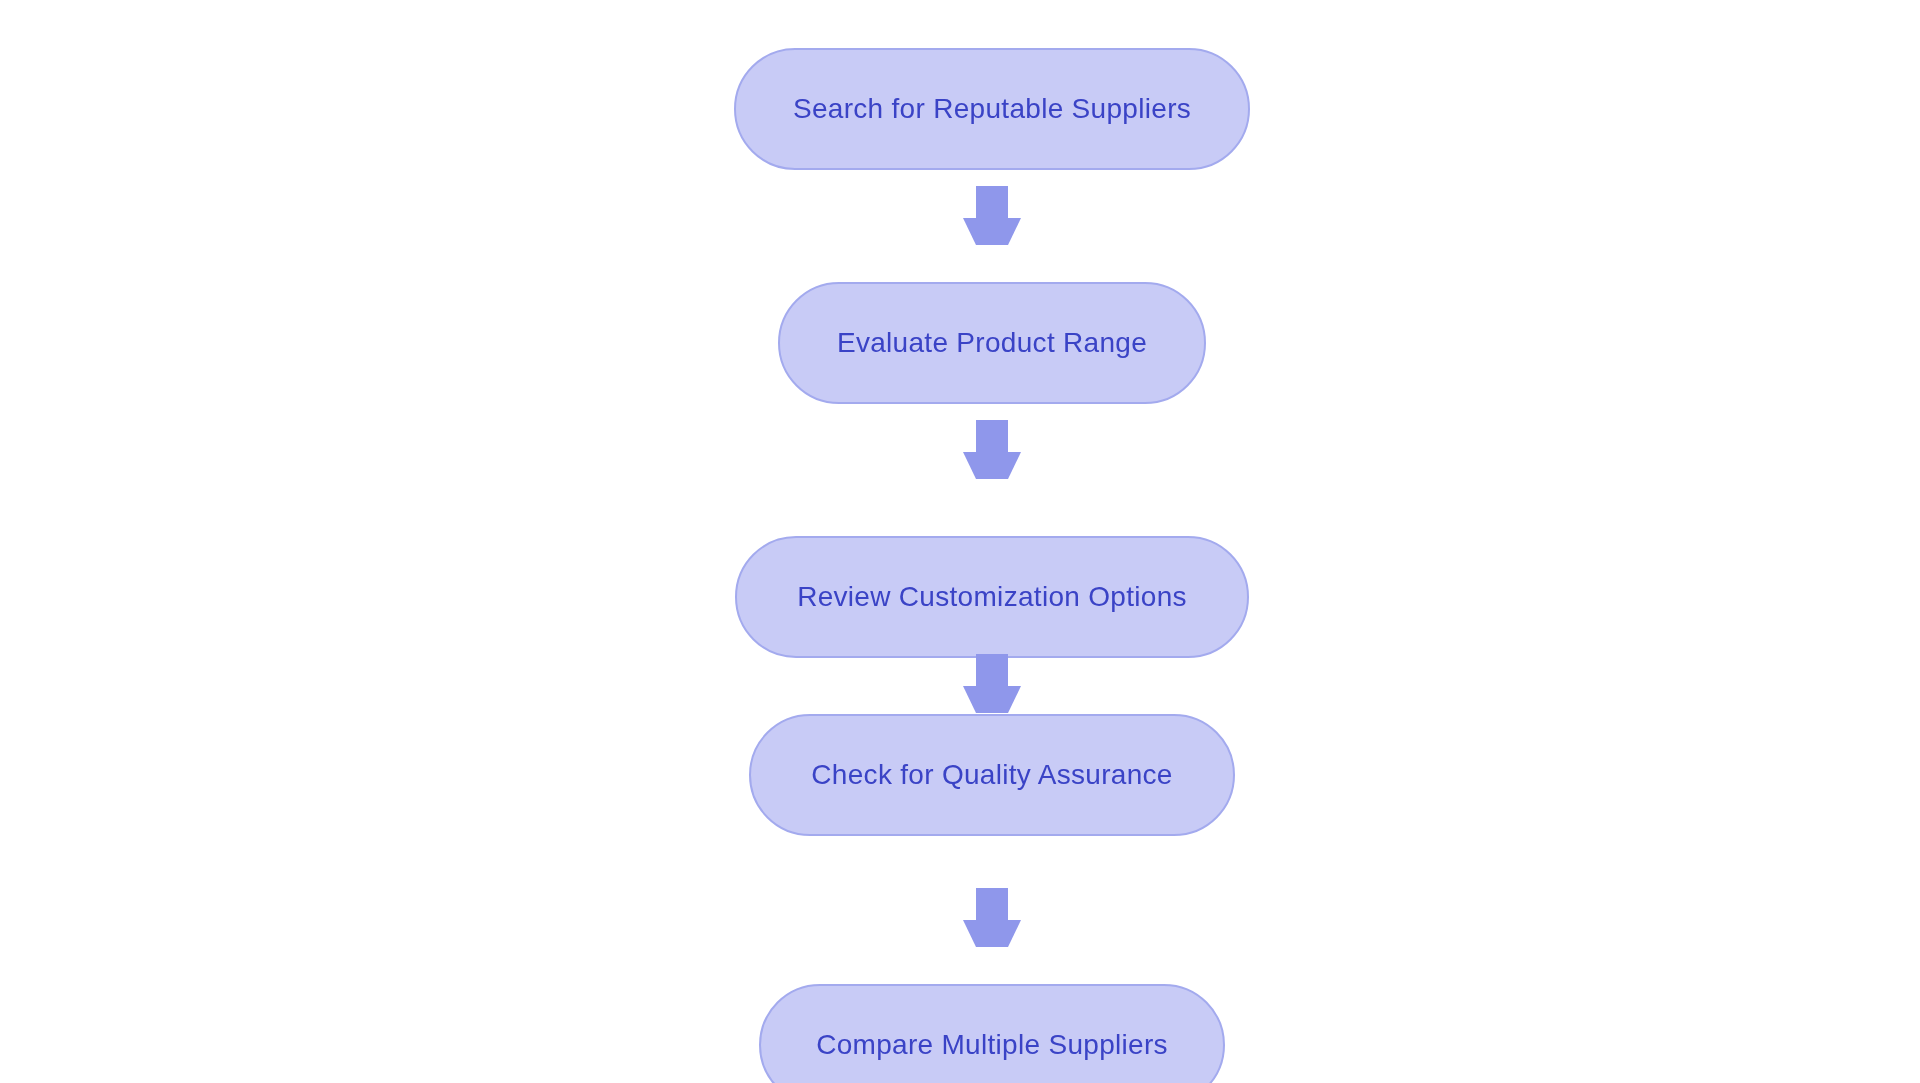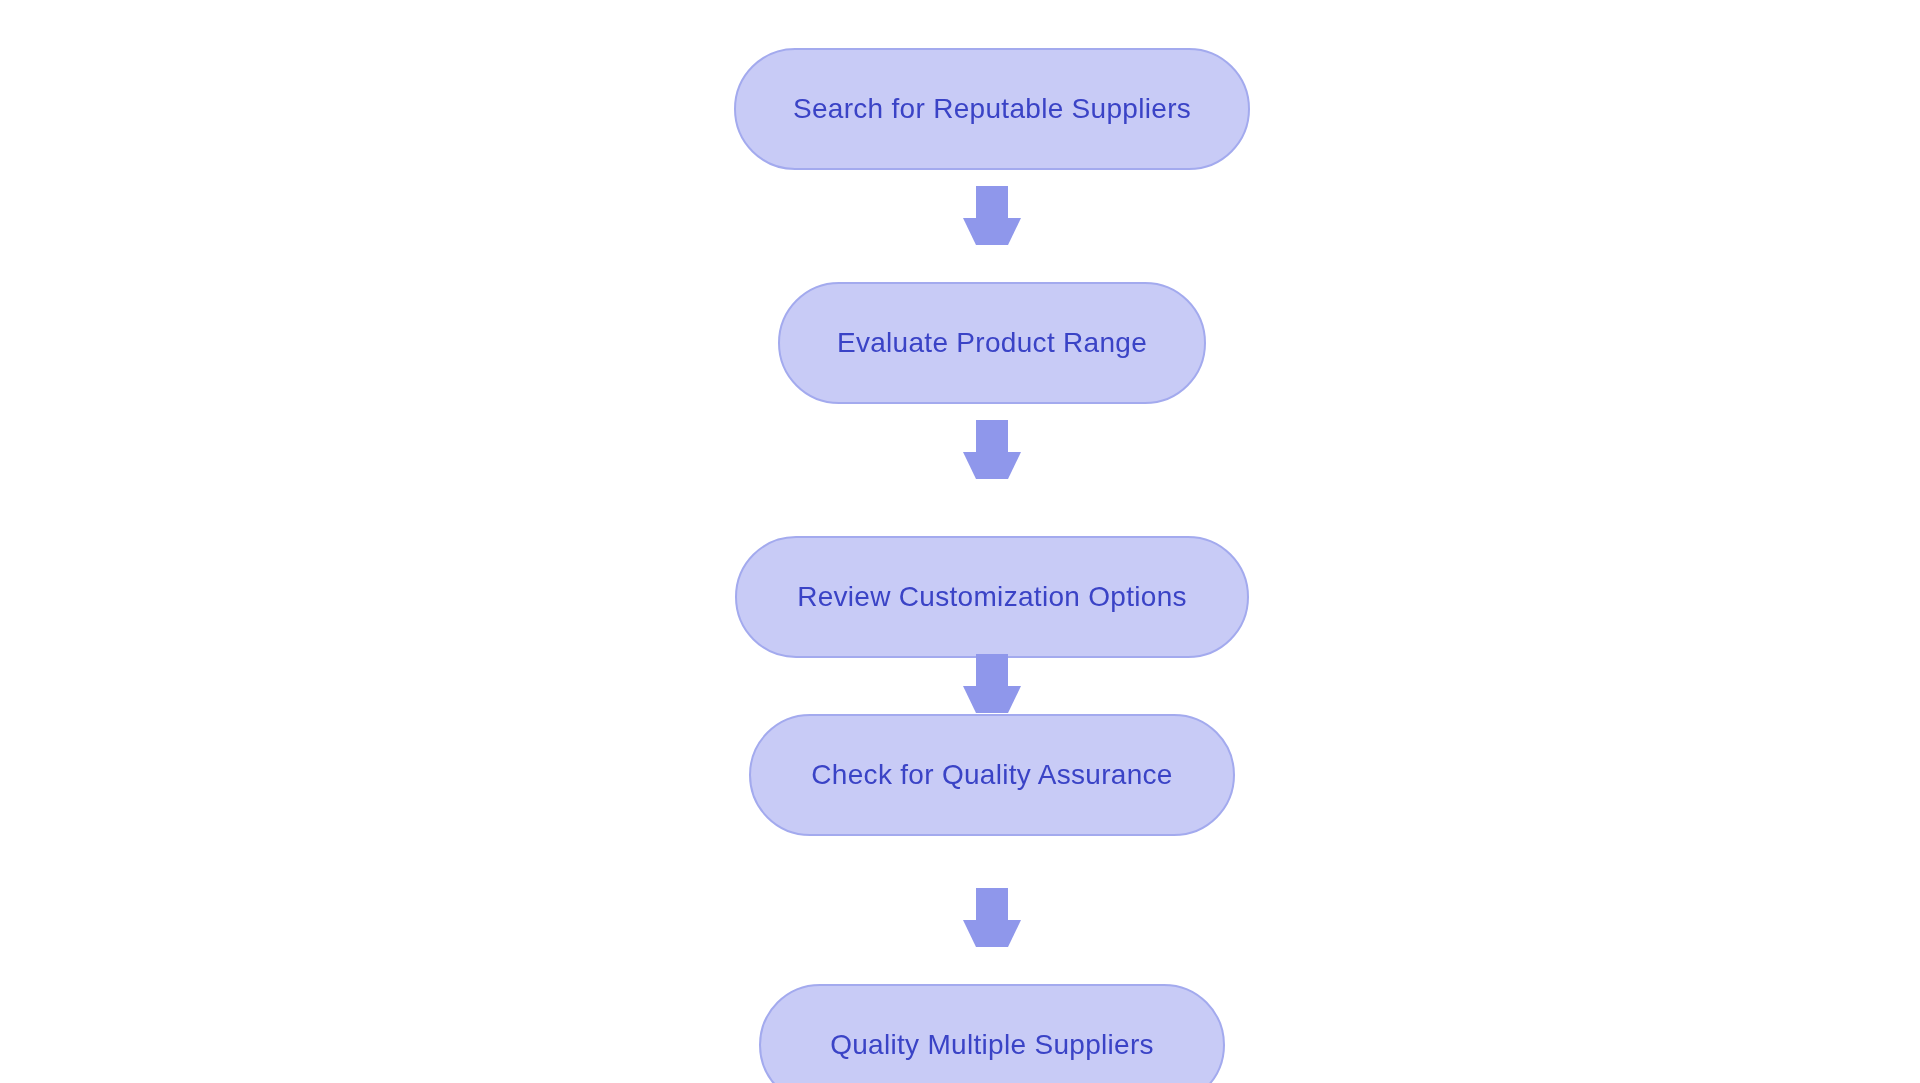--- a/index.html
+++ b/index.html
@@ -111,16 +111,16 @@
   <div class="flow-node node-4">
     <span class="node-label">Check for Quality Assurance</span>
   </div>
 
   <div class="connector conn-4">
     <span class="edge-line"></span>
     <span class="arrowhead"></span>
   </div>
 
   <div class="flow-node node-5">
-    <span class="node-label">Quality Multiple Suppliers</span>
+    <span class="node-label">Compare Multiple Suppliers</span>
   </div>
 
 </div>
 
 </body></html>

